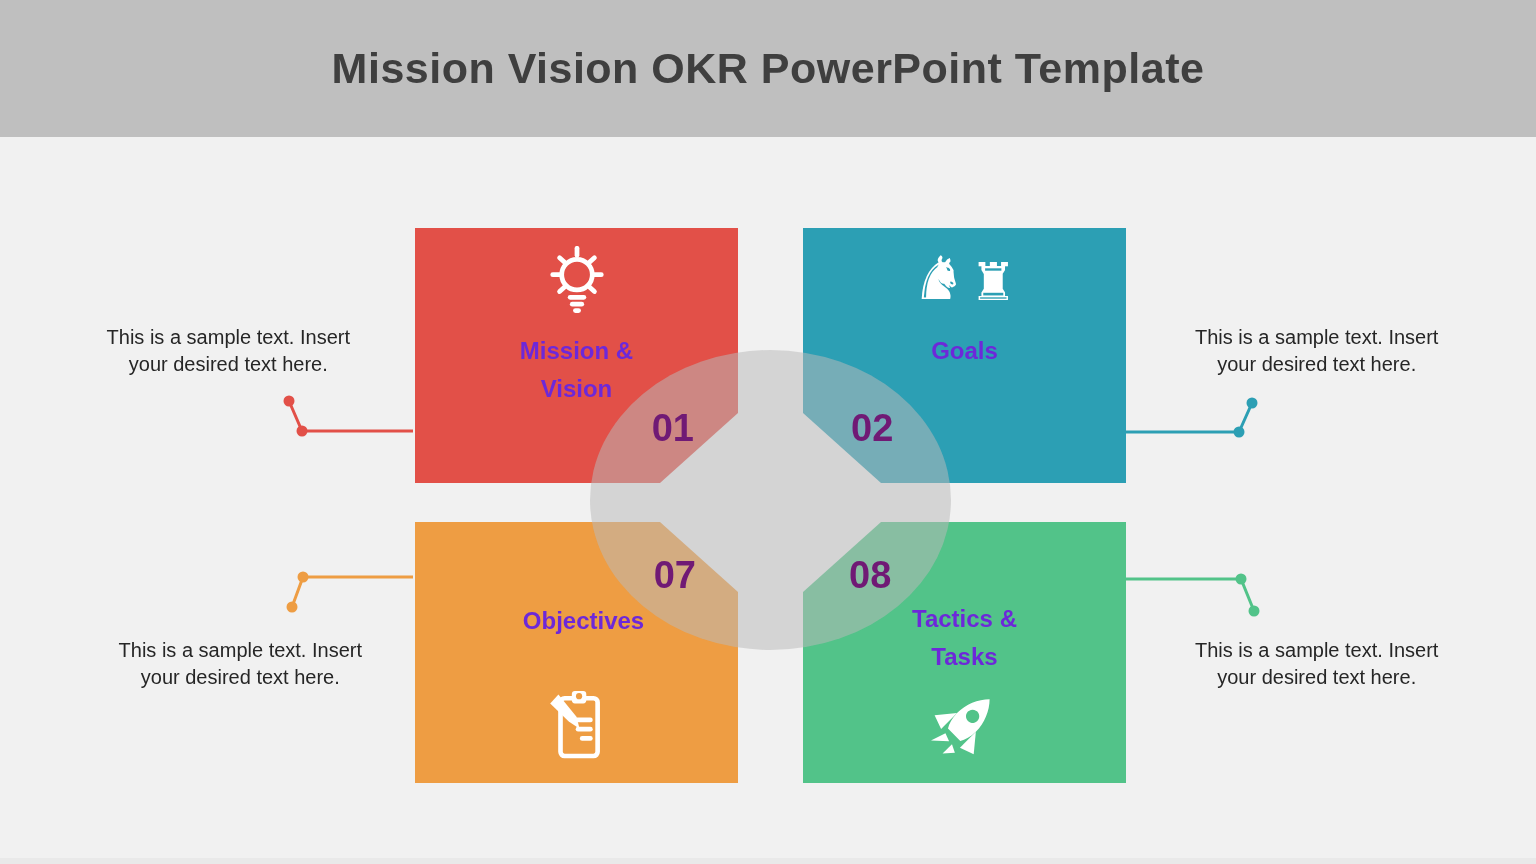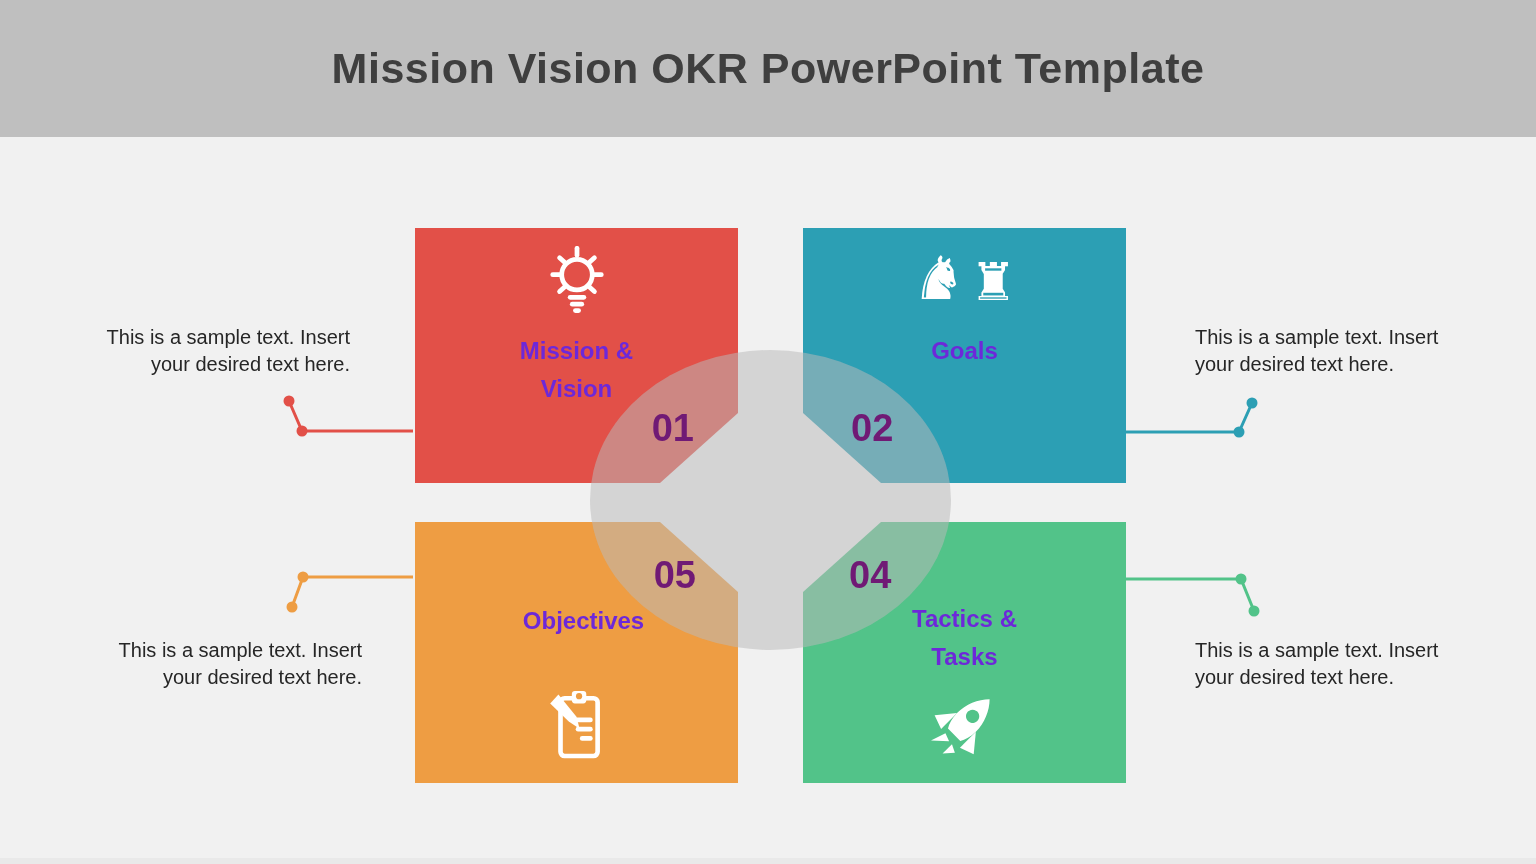--- a/index.html
+++ b/index.html
@@ -41,21 +41,21 @@
   .q-num{position:absolute;font-size:38px;font-weight:700;color:#701a75;line-height:1;}
   .q-icon{position:absolute;left:0;width:100%;display:flex;justify-content:center;}
   
   .chess{display:flex;align-items:flex-end;gap:4px;color:#fff;font-family:"DejaVu Sans",sans-serif;line-height:1;}
   .chess .knight{font-size:60px;transform:scaleX(-1);display:inline-block;}
   .chess .rook{font-size:52px;display:inline-block;}
   
   .caption{
     position:absolute;font-size:20px;line-height:27px;color:var(--body_text);z-index:4;
   }
-  .caption div{white-space:nowrap;}
+  .caption div{white-space:nowrap;text-align:center;}
   .cap-tl{right:1186px;top:324px;text-align:right;}
   .cap-tr{left:1195px;top:324px;text-align:left;}
   .cap-bl{right:1174px;top:637px;text-align:right;}
   .cap-br{left:1195px;top:637px;text-align:left;}
   
   svg.connectors{position:absolute;left:0;top:0;z-index:4;pointer-events:none;}
   .connectors polyline{fill:none;stroke-width:3;}
   .conn-red polyline{stroke:var(--red);} .conn-red circle{fill:var(--red);}
   .conn-teal polyline{stroke:var(--teal);} .conn-teal circle{fill:var(--teal);}
   .conn-orange polyline{stroke:var(--orange);} .conn-orange circle{fill:var(--orange);}
@@ -108,41 +108,41 @@
         <span class="rook">♜</span>
       </div>
     </div>
     <div class="q-title" style="top:104px;">
       <div>Goals</div>
     </div>
     <div class="q-num" style="left:48px;bottom:36px;">02</div>
   </div>
 
   <div class="box bottom left content">
-    <div class="q-num" style="right:42px;top:34px;">05</div>
+    <div class="q-num" style="right:42px;top:34px;">07</div>
     <div class="q-title" style="top:80px;padding-left:7px;">
       <div>Objectives</div>
     </div>
     <div class="q-icon" style="bottom:20px;">
       <svg class="icon-svg" width="66" height="78" viewBox="0 0 64 74">
         <rect x="16" y="12" width="36" height="56" rx="4" fill="none" stroke="#fff" stroke-width="4.5"></rect>
         <rect x="27" y="5" width="14" height="12" rx="3" fill="#fff"></rect>
         <circle cx="34" cy="10" r="3" fill="var(--orange)"></circle>
         <g stroke="#fff" stroke-width="4.5" stroke-linecap="round">
           <line x1="30" y1="33" x2="45" y2="33"></line>
           <line x1="33" y1="42" x2="45" y2="42"></line>
           <line x1="37" y1="51" x2="45" y2="51"></line>
         </g>
         <path d="M6,17 L14,8.5 L31.5,30 L34.5,41.5 L24,34.5 Z" fill="#fff"></path>
       </svg>
     </div>
   </div>
 
   <div class="box bottom right content">
-    <div class="q-num" style="left:46px;top:34px;">04</div>
+    <div class="q-num" style="left:46px;top:34px;">08</div>
     <div class="q-title" style="top:78px;">
       <div>Tactics &amp;</div>
       <div>Tasks</div>
     </div>
     <div class="q-icon" style="bottom:12px;">
       <svg class="icon-svg" width="86" height="86" viewBox="0 0 84 84">
         <g transform="rotate(45 42 38)" fill="#fff">
           <path fill-rule="evenodd" d="M42,4 C50,12 55,24 55,36 C55,43 53,49 50.5,53 L33.5,53 C31,49 29,43 29,36 C29,24 34,12 42,4 Z
                    M42,21 a6.5,6.5 0 1 0 0.01,0 Z"></path>
           <path d="M29,36 L15,53 L29,58 Z"></path>

